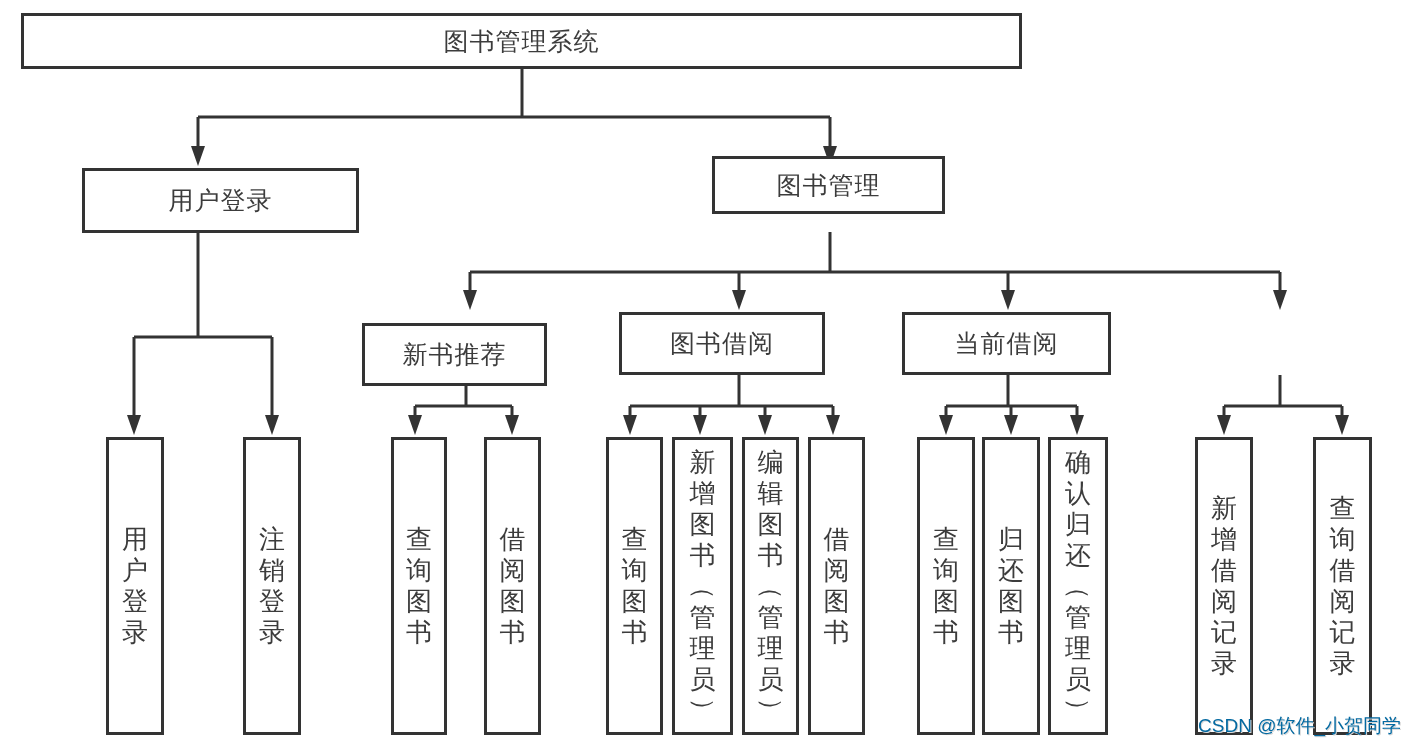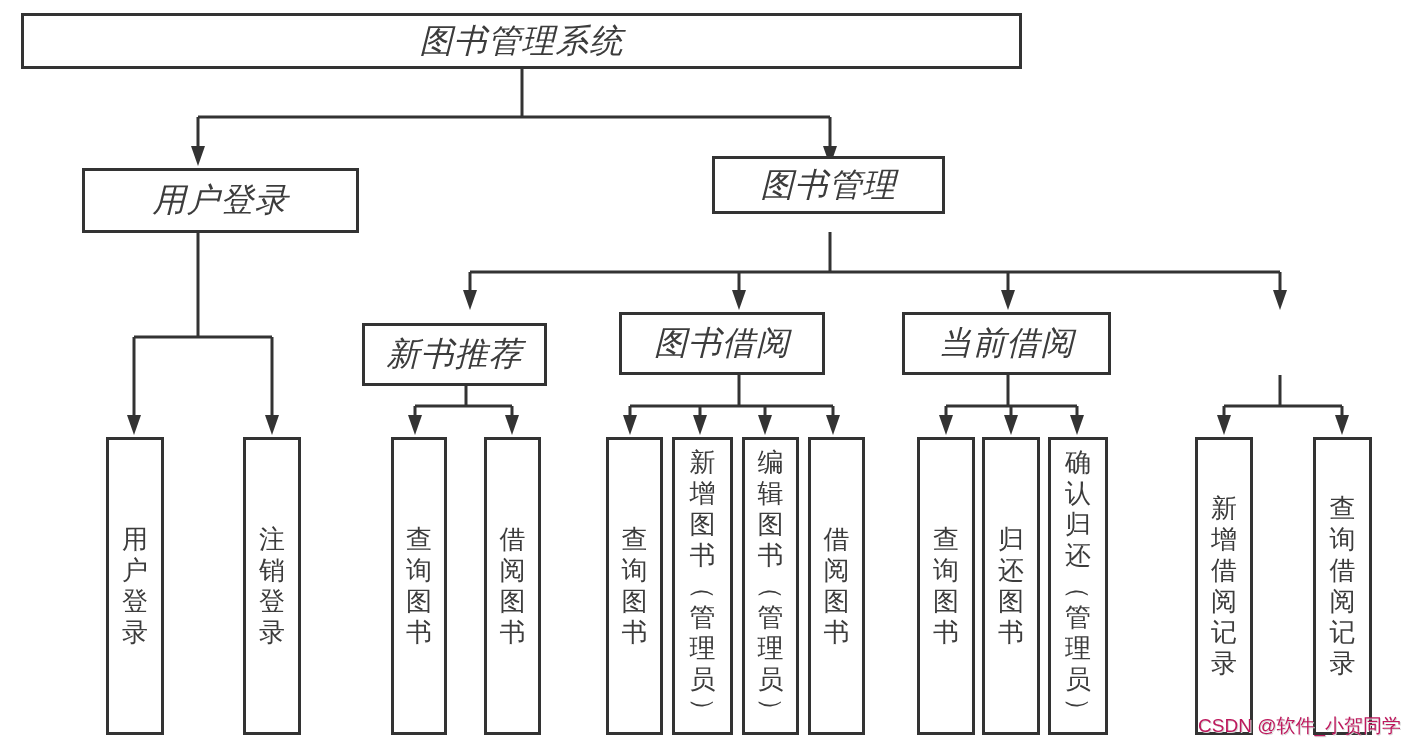--- a/index.html
+++ b/index.html
@@ -16,34 +16,34 @@
   .node{
     position:absolute;
     box-sizing:border-box;
     background:#ffffff;
     border:3px solid #333333;
     display:flex;
     align-items:center;
     justify-content:center;
     color:#3c3c3c;
   }
-  .hlabel{font-size:33px;letter-spacing:1px;white-space:nowrap;font-style:italic;}
+  .hlabel{font-size:25px;letter-spacing:1px;white-space:nowrap;}
   .leaf .vtext i{
     display:block;
     font-style:normal;
     height:31px;line-height:31px;
     text-align:center;
     font-size:26px;
   }
   .leaf .vtext i.rot{transform:rotate(90deg);}
   .watermark{
     position:absolute;
     right:4px;top:713px;
     font-size:19px;
-    color:#be185d;
+    color:#0369a1;
     white-space:nowrap;
     text-shadow:1px 1px 0 #d8d8d8;
     margin-left:21px;
   }
 </style>
 </head>
 <body>
 
 <div class="canvas">
 

